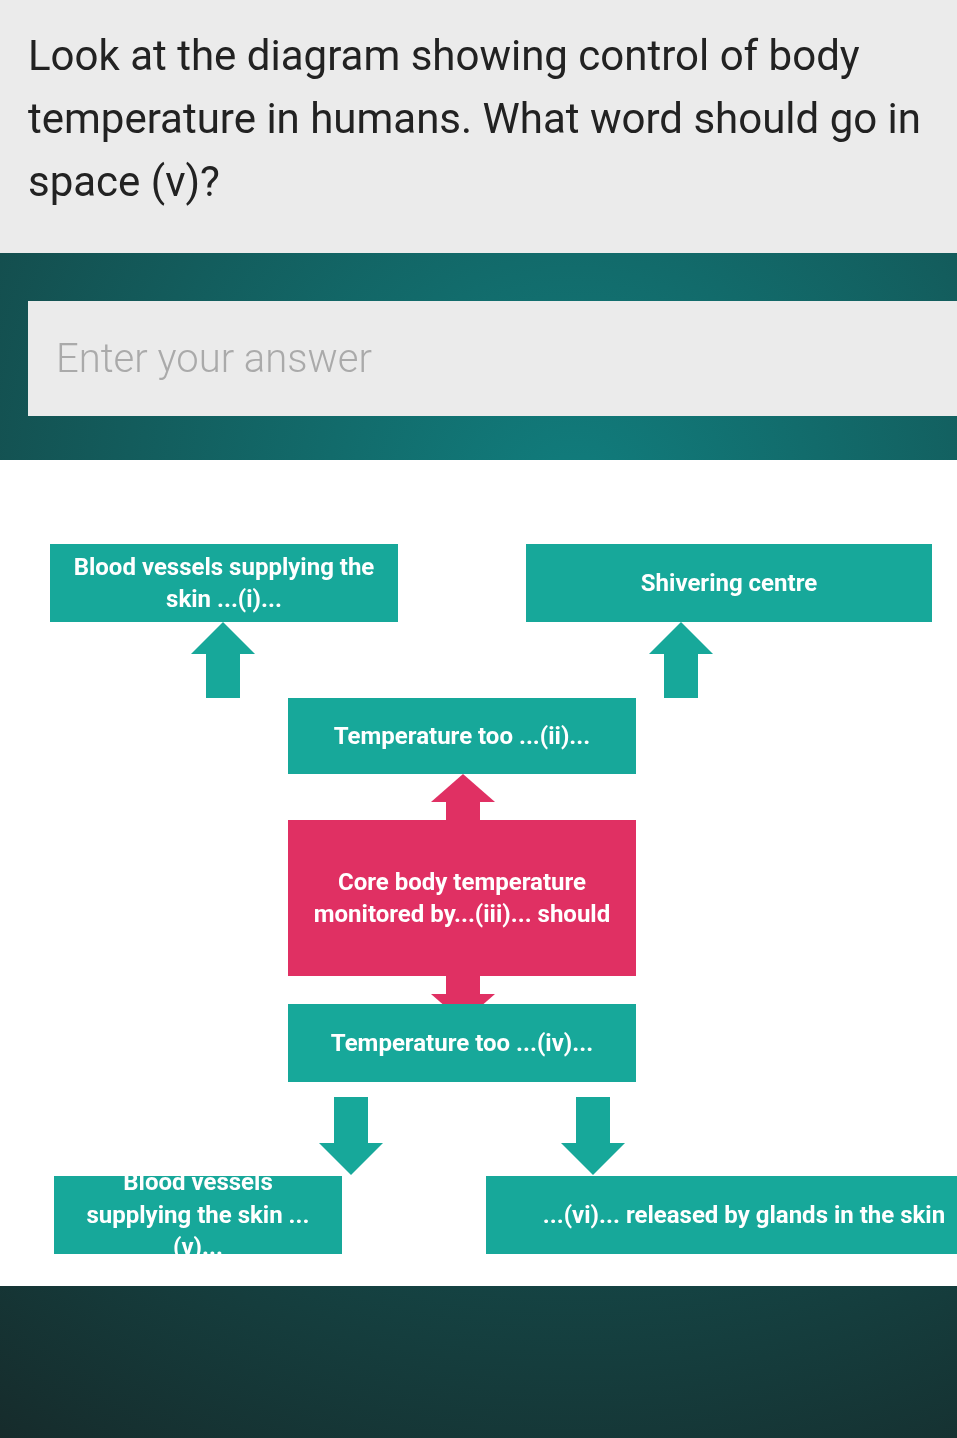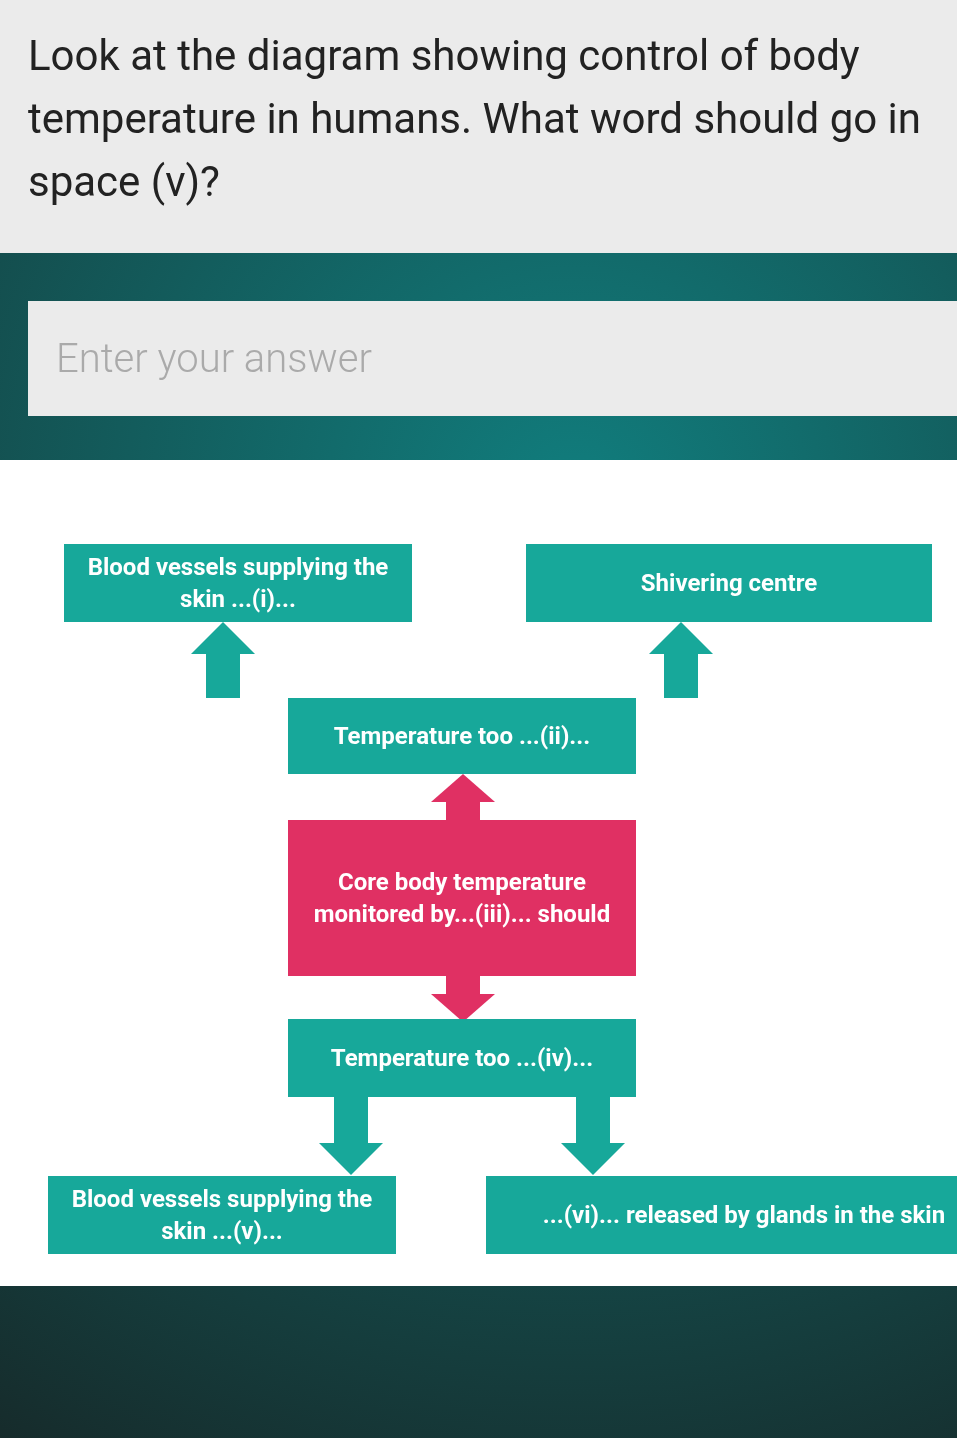--- a/index.html
+++ b/index.html
@@ -61,34 +61,34 @@
       align-items: center;
       justify-content: center;
       padding: 6px 16px;
       font-size: 24px;
       line-height: 1.35;
     }
     .teal { background: #17a89a; }
     .pink { background: #e03063; }
 
     
-    .b-top-left { left: 28px; top: 38px; width: 348px; height: 78px; }
+    .b-top-left { left: 14px; top: 38px; width: 348px; height: 78px; }
     .b-top-right { left: 490px; top: 38px; width: 406px; height: 78px; }
 
     
     .b-temp-ii { left: 252px; top: 192px; width: 348px; height: 76px; }
 
     
     .b-core { left: 252px; top: 314px; width: 348px; height: 156px; }
 
     
-    .b-temp-iv { left: 252px; top: 513px; width: 348px; height: 78px; }
-
-    
-    .b-bot-left { left: 12px; top: 670px; width: 348px; height: 78px; }
+    .b-temp-iv { left: 252px; top: 498px; width: 348px; height: 78px; }
+
+    
+    .b-bot-left { left: 18px; top: 670px; width: 288px; height: 78px; }
     .b-bot-right { left: 450px; top: 670px; width: 516px; height: 78px; }
 
     
     .arrow {
       position: absolute;
     }
     .arrow .shaft {
       position: absolute;
       background: #17a89a;
     }

